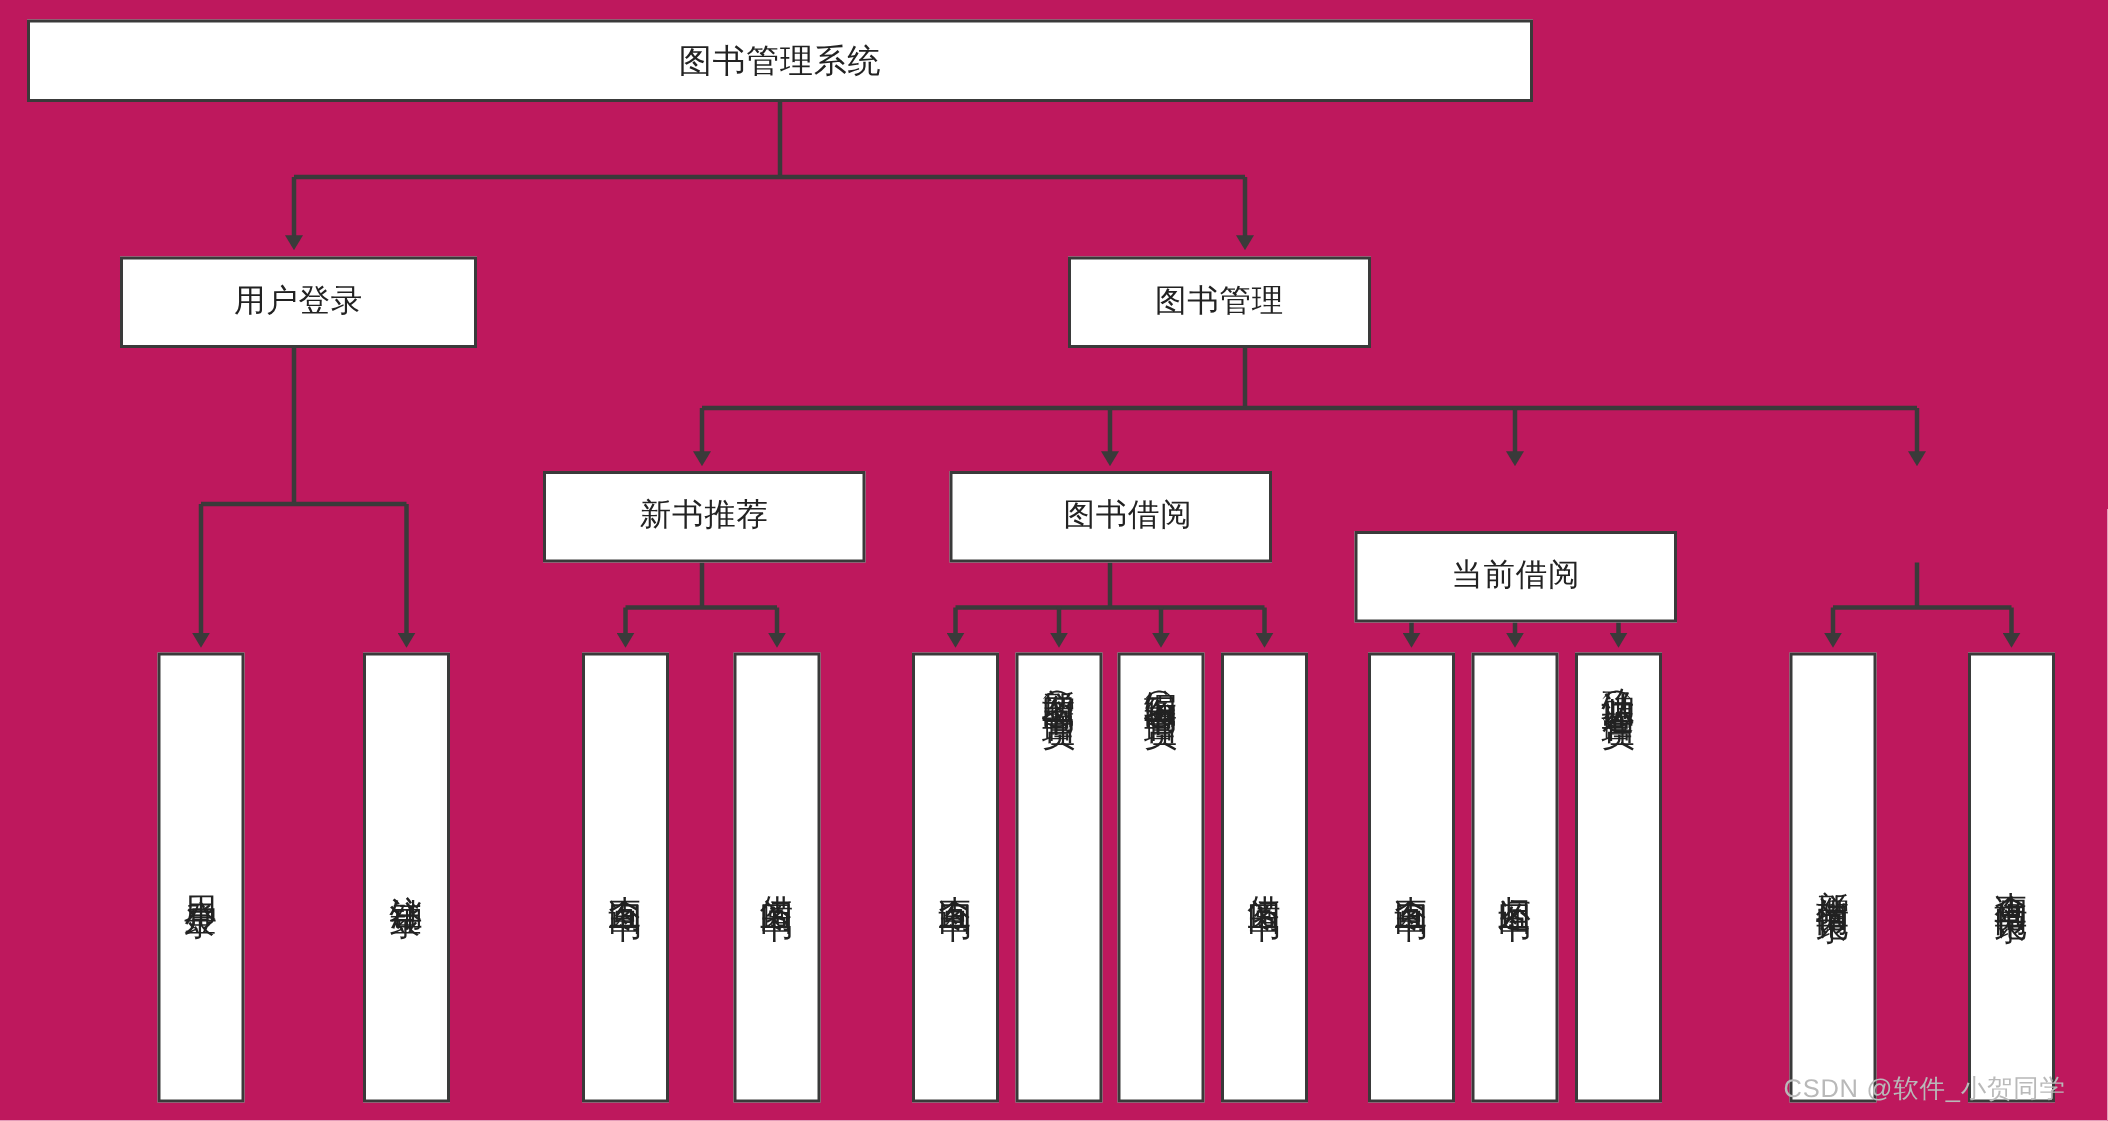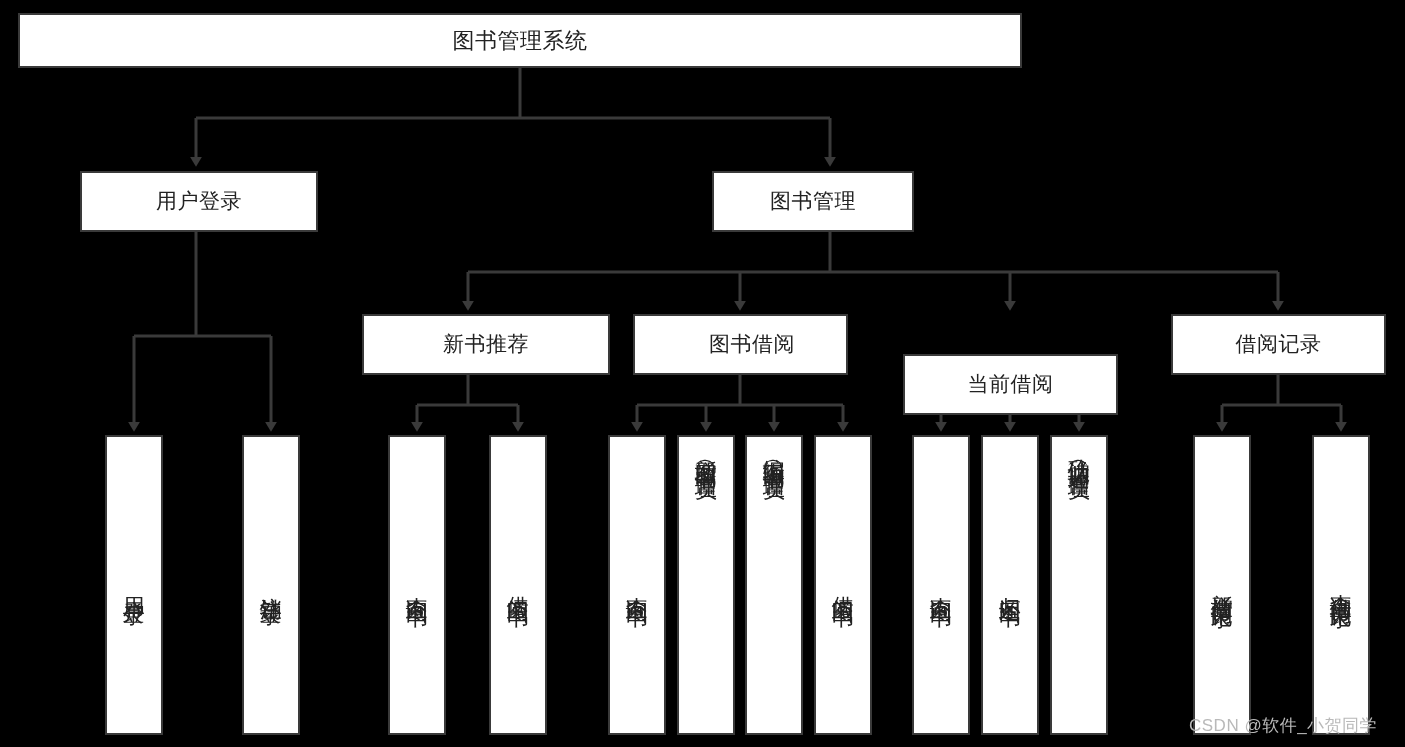--- a/index.html
+++ b/index.html
@@ -8,21 +8,21 @@
     background: #ffffff;
   }
   body {
     font-family: "Liberation Sans", "DejaVu Sans", sans-serif;
     color: #1a1a1a;
   }
   #canvas {
     position: relative;
     width: 1405px;
     height: 747px;
-    background: #000000;
+    background: #be185d;
     overflow: hidden;
   }
   #wires {
     position: absolute;
     left: 0;
     top: 0;
     width: 1405px;
     height: 747px;
   }
   .node {
@@ -135,32 +135,29 @@
     <span class="label">图书管理系统</span>
   </div>
 
   <div class="node horiz" style="left:80px; top:171px; width:238px; height:61px;">
     <span class="label">用户登录</span>
   </div>
   <div class="node horiz" style="left:712px; top:171px; width:202px; height:61px;">
     <span class="label">图书管理</span>
   </div>
 
-  <div class="node horiz" style="left:362px; top:314px; width:248px; height:61px;">
+  <div class="node horiz" style="left:362px; top:314px; width:215px; height:61px;">
     <span class="label">新书推荐</span>
   </div>
   <div class="node horiz" style="left:633px; top:314px; width:215px; height:61px;padding-left:23px;">
     <span class="label">图书借阅</span>
   </div>
   <div class="node horiz" style="left:903px; top:314px; width:215px; height:61px;margin-top:40px;">
     <span class="label">当前借阅</span>
   </div>
-  <div class="node horiz" style="left:1171px; top:314px; width:215px; height:61px;">
-    <span class="label">借阅记录</span>
-  </div>
 
   <div class="node vert" style="left:105px; top:435px; width:58px; height:300px;">
     <span class="label">用户登录</span>
   </div>
   <div class="node vert" style="left:242px; top:435px; width:58px; height:300px;">
     <span class="label">注销登录</span>
   </div>
 
   <div class="node vert" style="left:388px; top:435px; width:58px; height:300px;">
     <span class="label">查询图书</span>

